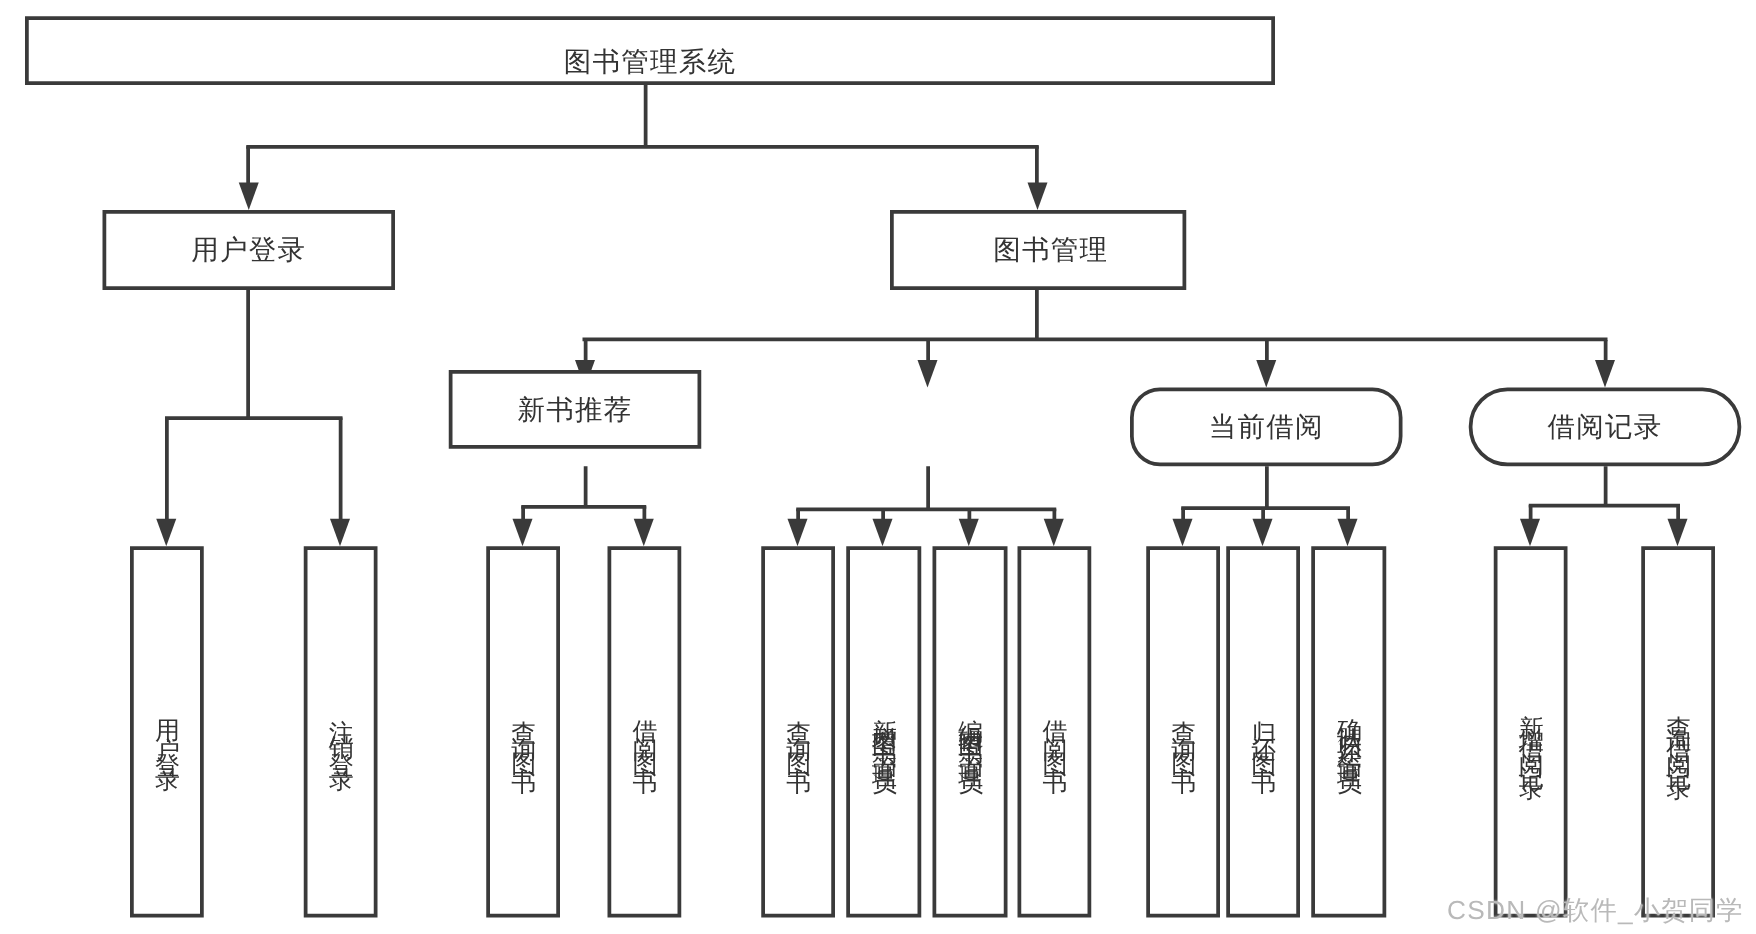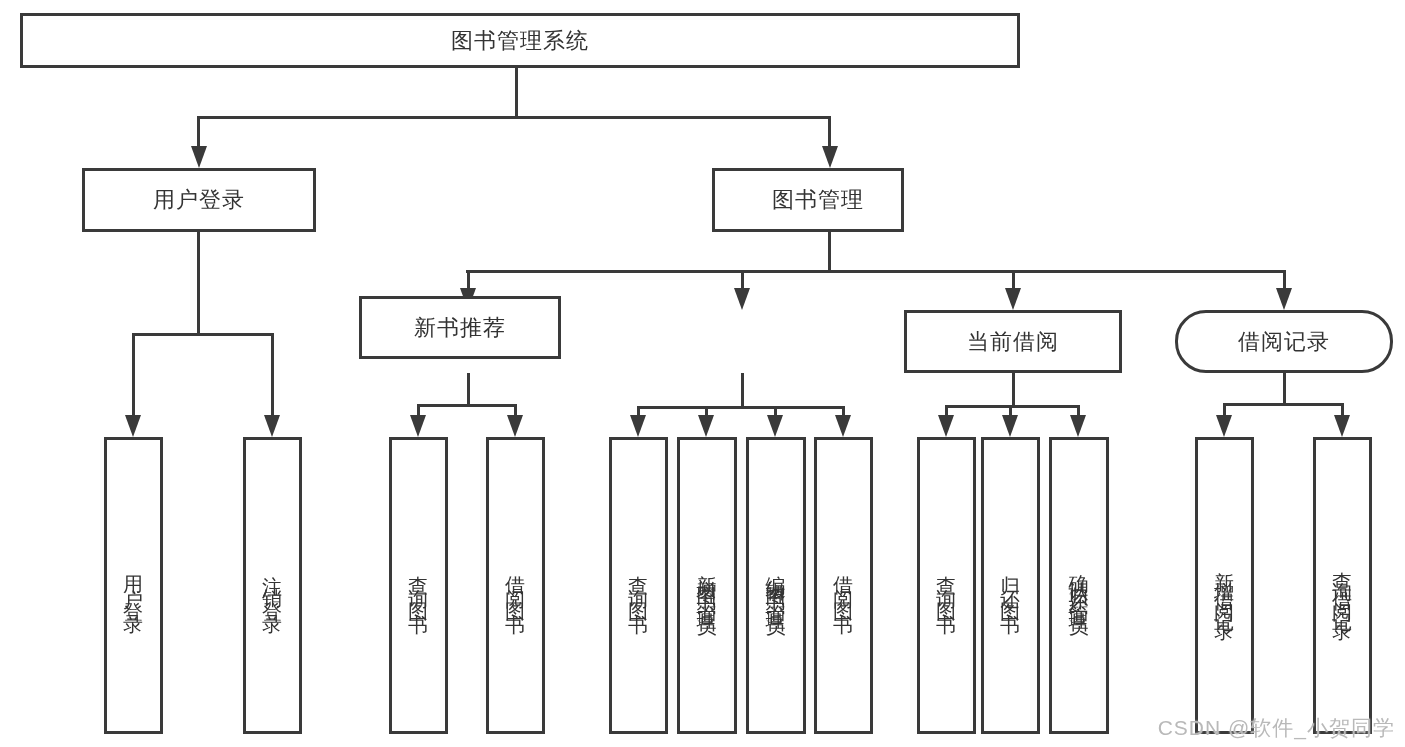--- a/index.html
+++ b/index.html
@@ -47,38 +47,38 @@
     z-index:3;
     text-shadow:0 0 2px #ffffff;
     margin-left:36px;
   }
 </style>
 </head>
 <body>
 
 <div id="canvas">
 
-  <div class="box" style="left:20px;top:13px;width:1000px;height:55px;">
+  <div class="box" style="left:20px;top:13px;width:1000px;height:55px;align-items:flex-end;">
     <span>图书管理系统</span>
   </div>
 
   <div class="box" style="left:82px;top:168px;width:234px;height:64px;">
     <span>用户登录</span>
   </div>
 
-  <div class="box" style="left:712px;top:168px;width:192px;height:64px;padding-left:20px;">
+  <div class="box" style="left:712px;top:168px;width:237px;height:64px;padding-left:20px;">
     <span>图书管理</span>
   </div>
 
   <div class="box" style="left:359px;top:296px;width:202px;height:63px;">
     <span>新书推荐</span>
   </div>
 
 
-  <div class="box" style="left:904px;top:310px;width:218px;height:63px;">
+  <div class="box" style="left:904px;top:310px;width:218px;height:63px;border-radius:24px;">
     <span>当前借阅</span>
   </div>
 
   <div class="box" style="left:1175px;top:310px;width:218px;height:63px;border-radius:31px;">
     <span>借阅记录</span>
   </div>
 
   <div class="box vbox" style="left:104px;top:437px;width:59px;height:297px;">
     <span class="vt">用户登录</span>
   </div>

